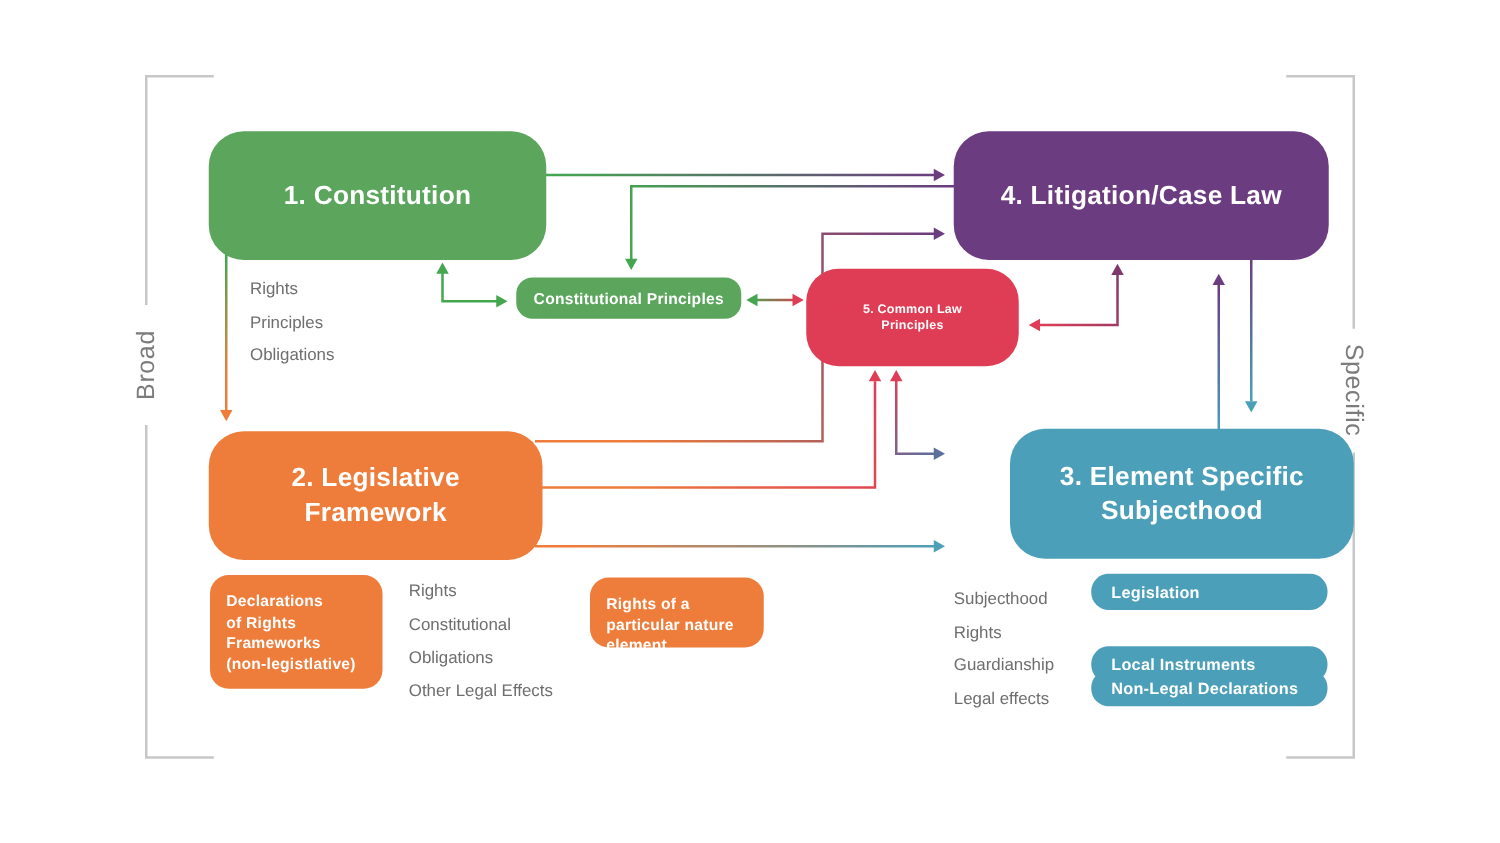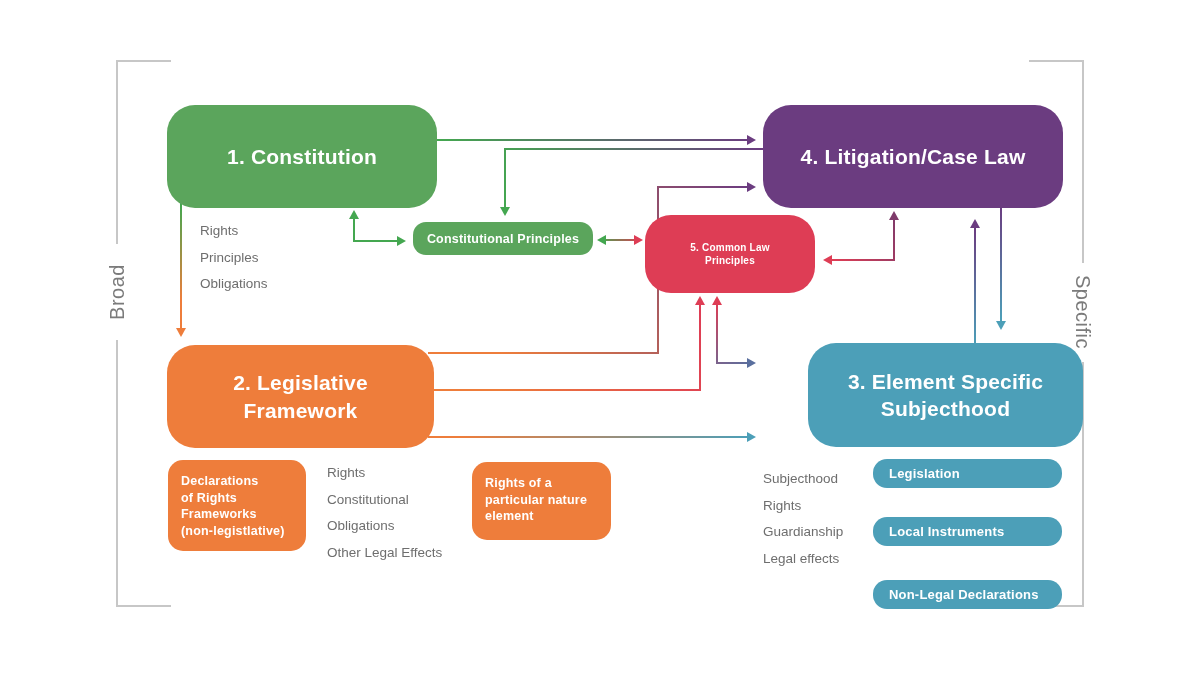--- a/index.html
+++ b/index.html
@@ -180,21 +180,21 @@
   <div class="box crimson" style="left:645px;top:215px;width:170px;height:78px;border-radius:26px;font-size:10px;line-height:1.35;">5. Common Law
 Principles</div>
 
   <div class="box orange small-left" style="left:168px;top:460px;width:138px;height:91px;">Declarations
 of Rights
 Frameworks
 (non-legistlative)</div>
 
   <div class="box green" style="left:413px;top:222px;width:180px;height:33px;border-radius:13px;font-size:12.5px;">Constitutional Principles</div>
 
-  <div class="box orange small-left" style="left:472px;top:462px;width:139px;height:78px;">Rights of a
+  <div class="box orange small-left" style="left:472px;top:462px;width:139px;height:56px;">Rights of a
 particular nature
 element</div>
 
   <div class="notes" style="left:200px;top:218px;">
     <div>Rights</div>
     <div>Principles</div>
     <div>Obligations</div>
   </div>
 
   <div class="notes" style="left:327px;top:460px;">
@@ -206,18 +206,18 @@
 
   <div class="notes" style="left:763px;top:466px;">
     <div>Subjecthood</div>
     <div>Rights</div>
     <div>Guardianship</div>
     <div>Legal effects</div>
   </div>
 
   <div class="pill" style="top:459px;">Legislation</div>
   <div class="pill" style="top:497px;margin-top:20px;">Local Instruments</div>
-  <div class="pill" style="top:536px;margin-top:44px;">Non-Legal Declarations</div>
+  <div class="pill" style="top:536px;">Non-Legal Declarations</div>
 
   <div class="side-label" id="side-broad">Broad</div>
   <div class="side-label" id="side-specific">Specific</div>
 
 </div>
 
 </body></html>

